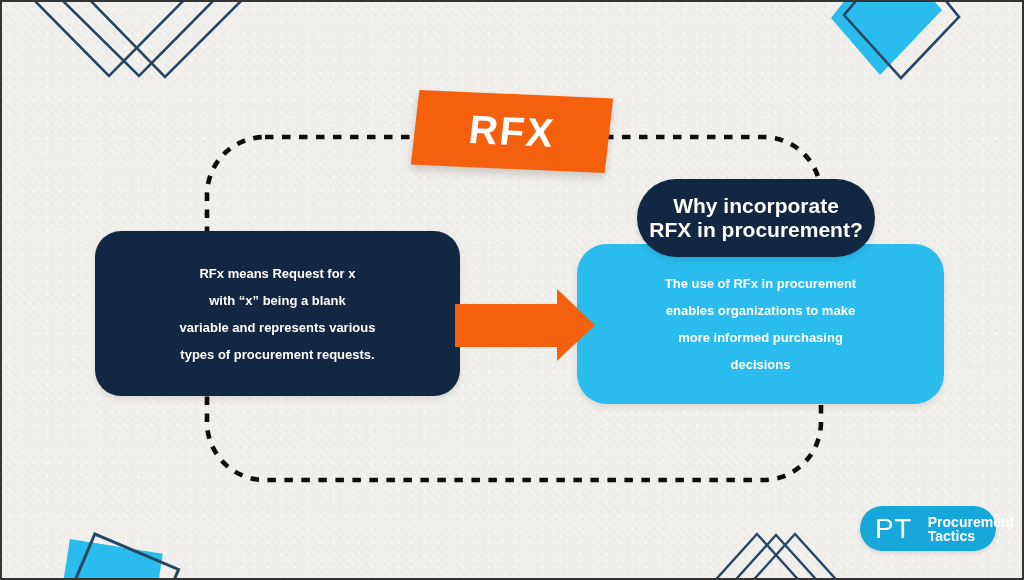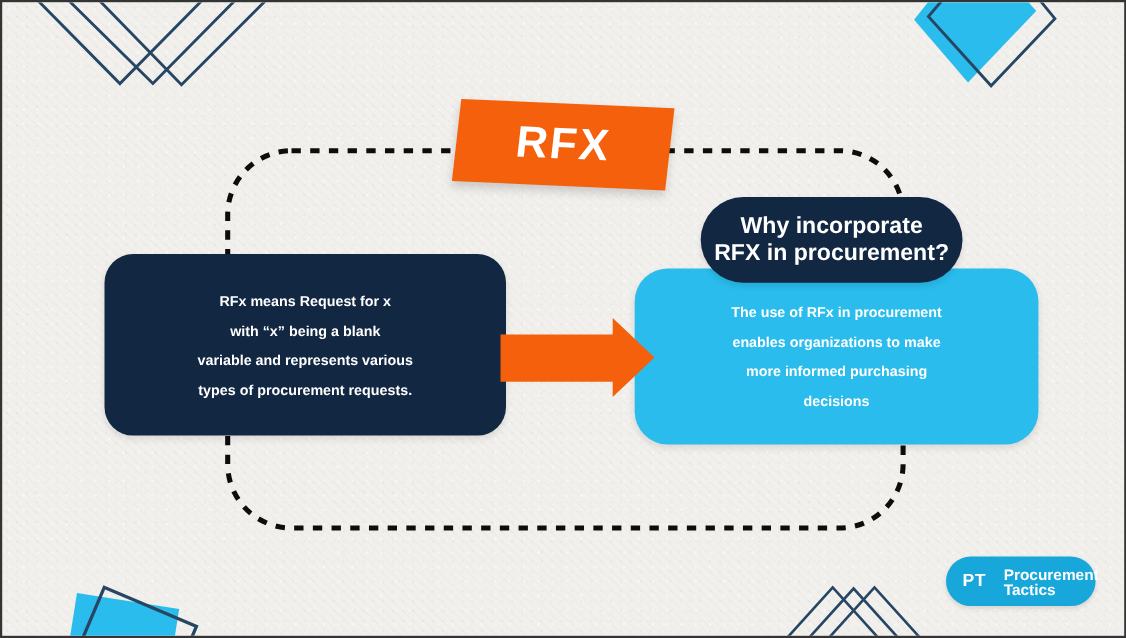--- a/index.html
+++ b/index.html
@@ -47,21 +47,21 @@
   }
   .card-left{left:93px;top:229px;width:365px;height:165px;border-radius:26px;background:#122741;}
   .card-right{left:575px;top:242px;width:367px;height:160px;border-radius:30px;background:#29bcec;}
   .arrow-svg{position:absolute;left:450px;top:285px;z-index:6;}
   .logo{
     position:absolute;left:858px;top:504px;width:136px;height:45px;border-radius:23px;
     background:#18a7db;display:flex;align-items:center;justify-content:flex-start;
     padding:0 0 0 15px;box-sizing:border-box;z-index:3;
     box-shadow:0 2px 5px rgba(0,0,0,0.12);
   }
-  .logo-abbr{color:#ffffff;font-size:16px;font-weight:700;letter-spacing:0.5px;}
+  .logo-abbr{color:#ffffff;font-size:28px;font-weight:400;letter-spacing:0.5px;}
   .logo-divider{width:2px;height:27px;background:rgba(255,255,255,0.55);margin:0 8px 0 8px;}
   .logo-name{display:flex;flex-direction:column;color:#ffffff;font-size:14px;
     font-weight:700;line-height:14px;}
 </style>
 </head>
 <body>
 
 <div class="canvas">
 
   <svg class="decor-svg" width="1024" height="580" viewBox="0 0 1024 580">

